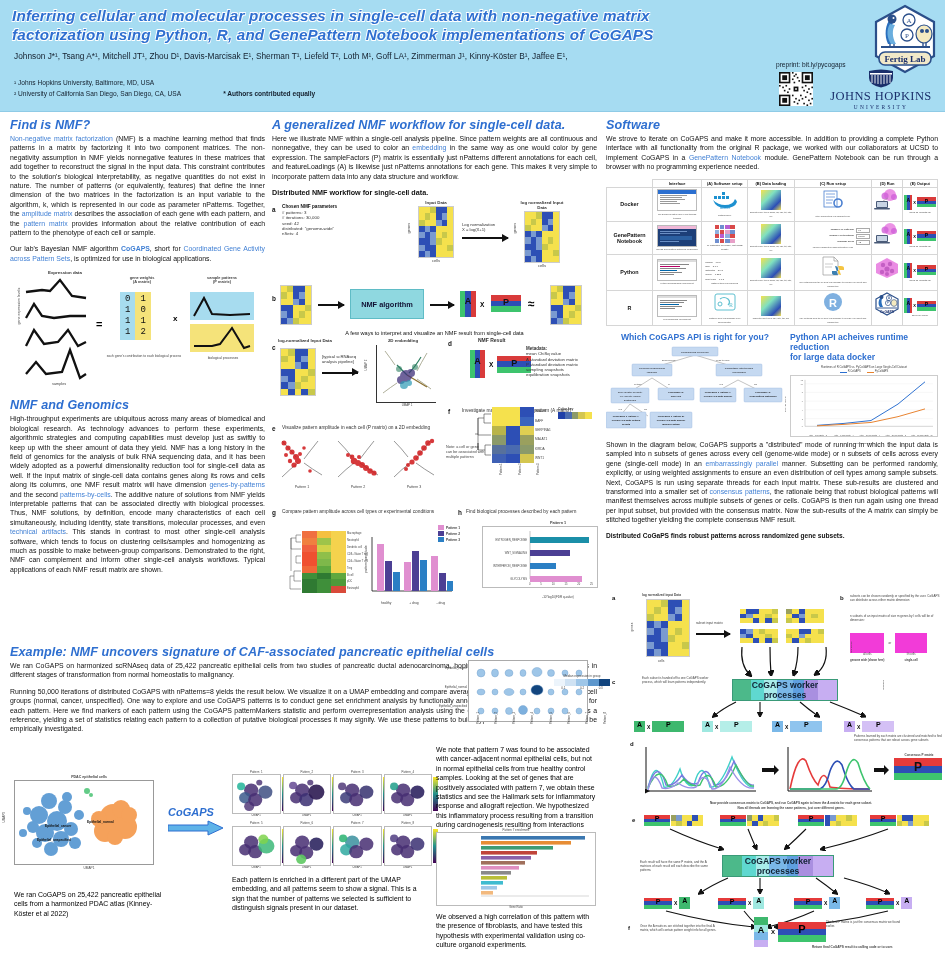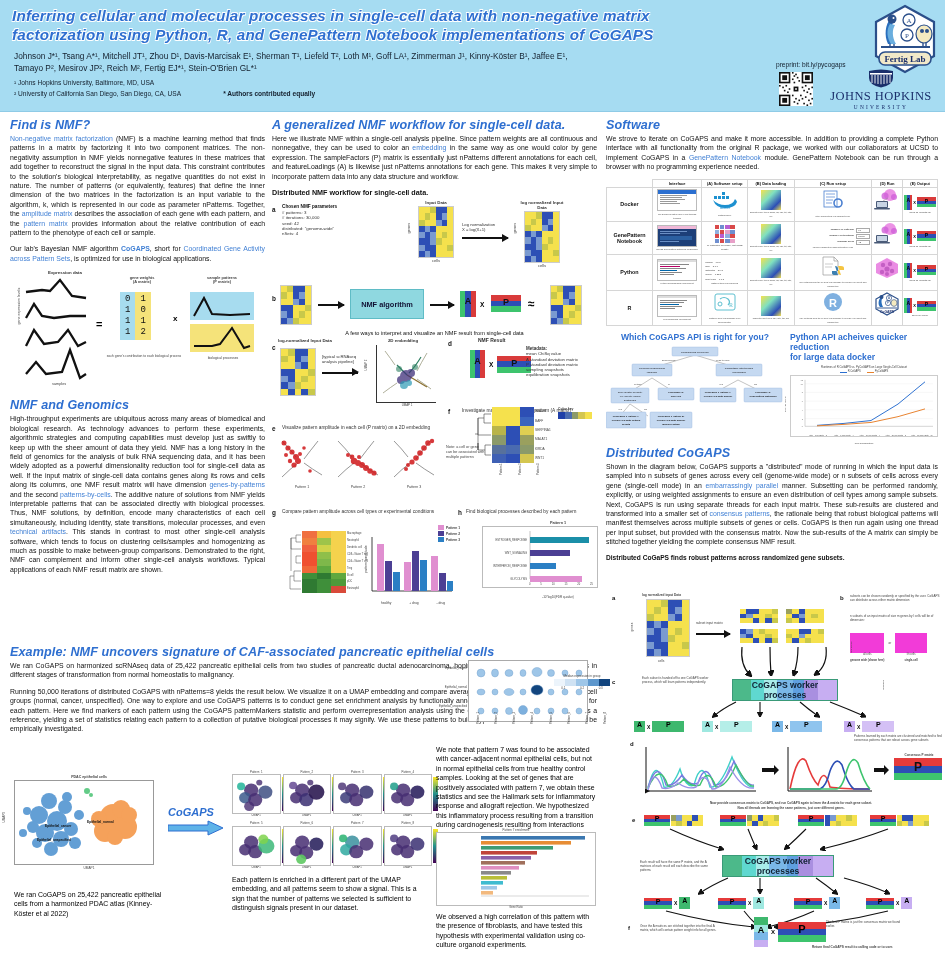--- a/index.html
+++ b/index.html
@@ -98,21 +98,20 @@
 </head>
 <body>
 
 <div id="header">
   <div id="title-block">
     <div class="poster-title">Inferring cellular and molecular processes in single-cell data with non-negative matrix</div>
     <div class="poster-title">factorization using Python, R, and GenePattern Notebook implementations of CoGAPS</div>
   </div>
   <div id="authors">
     <div>Johnson J*¹, Tsang A*¹, Mitchell JT¹, Zhou D¹, Davis-Marcisak E¹, Sherman T¹, Liefeld T², Loth M¹, Goff LA¹, Zimmerman J¹, Kinny-Köster B¹, Jaffee E¹,</div>
-    <div>Tamayo P², Mesirov JP², Reich M², Fertig EJ*¹, Stein-O'Brien GL*¹</div>
   </div>
   <div id="affil">
     <div>¹ Johns Hopkins University, Baltimore, MD, USA</div>
     <div style="display:flex;gap:0;">
       <span>² University of California San Diego, San Diego, CA, USA</span>
       <span class="eq">* Authors contributed equally</span>
     </div>
   </div>
   <div id="preprint">preprint: bit.ly/pycogaps</div>
 
@@ -1546,21 +1545,21 @@
             <text x="62" y="41">R</text>
           <text x="113" y="41">Yes</text>
             <text x="148" y="41">No</text>
           <text x="12" y="66">Yes</text>
             <text x="38" y="66">No</text>
         </g>
       </svg>
     </div>
     <div style="position:absolute;left:184px;top:0;width:148px">
       <div style="color:#2e6fd0;font-size:8.6px;font-weight:bold;line-height:10px">
-        <div>Python API acheives quicker reduction</div>
+        <div>Python API acheives runtime reduction</div>
         <div>for large data docker</div>
       </div>
       <div class="tinier" style="text-align:center;font-size:2.8px;margin-top:3px">Runtimes of R CoGAPS vs. PyCoGAPS on Large Single-Cell Dataset</div>
       <div style="display:flex;justify-content:center;gap:6px;margin-top:1px">
         <span style="display:flex;align-items:center;gap:1px">
             <span style="width:7px;height:1.5px;background:#2b6fd0;display:inline-block"></span>
             <span class="tinier" style="font-size:2.6px">R CoGAPS</span>
           </span>
         <span style="display:flex;align-items:center;gap:1px">
             <span style="width:7px;height:1.5px;background:#e8822d;display:inline-block"></span>
@@ -1596,21 +1595,20 @@
           <span class="tinier" style="font-size:1.9px;text-align:center;width:24px">nIter = 10,000 nSets = 4</span>
           <span class="tinier" style="font-size:1.9px;text-align:center;width:24px">nIter = 30,000 nSets = 8</span>
           <span class="tinier" style="font-size:1.9px;text-align:center;width:24px">nIter = 50,000 nSets = 16</span>
         </div>
         <div class="tinier" style="position:absolute;left:-14px;top:26px;transform:rotate(-90deg);font-size:2.2px;white-space:nowrap">Runtime (hours)</div>
       </div>
       <div class="tinier" style="text-align:center;font-size:2.3px;margin-top:4px">Run Configuration</div>
     </div>
   </div>
 
-  <h2 class="sec" style="margin-top:6px">Distributed CoGAPS</h2>
   <p class="body"><span>Shown in the diagram below, CoGAPS supports a "distributed" mode of running in which the input data is sampled into n subsets of genes across every cell (genome-wide mode) or n subsets of cells across every gene (single-cell mode) in an </span><span class="lk">embarrassingly parallel</span><span> manner. Subsetting can be performed randomly, explicitly, or using weighted assignments to ensure an even distribution of cell types among sample subsets. Next, CoGAPS is run using separate threads for each input matrix. These sub-results are clustered and transformed into a smaller set of </span><span class="lk">consensus patterns</span><span>, the rationale being that robust biological patterns will manifest themselves across multiple subsets of genes or cells. CoGAPS is then run again using one thread per input subset, but provided with the consensus matrix. Now the sub-results of the A matrix can simply be stitched together yielding the complete consensus NMF result.</span></p>
   <div class="sub-head" style="font-size:6.6px">Distributed CoGaPS finds robust patterns across randomized gene subsets.</div>
 </div>
 
 <div style="position:absolute;left:606px;top:593px;width:339px;height:365px;">
 
   <span class="panel-letter" style="position:absolute;left:6px;top:2px;font-size:6px">a</span>
   <div class="tinier" style="position:absolute;left:36px;top:0;font-size:3.2px;font-weight:bold">log normalized input Data</div>
   <div class="hm" style="position:absolute;left:40px;top:6px;width:44px;height:58px;grid-template-columns:repeat(6,1fr);grid-template-rows:repeat(8,1fr);border:0.4px solid #ccc">
     <div style="background:#f5e14d"></div>

